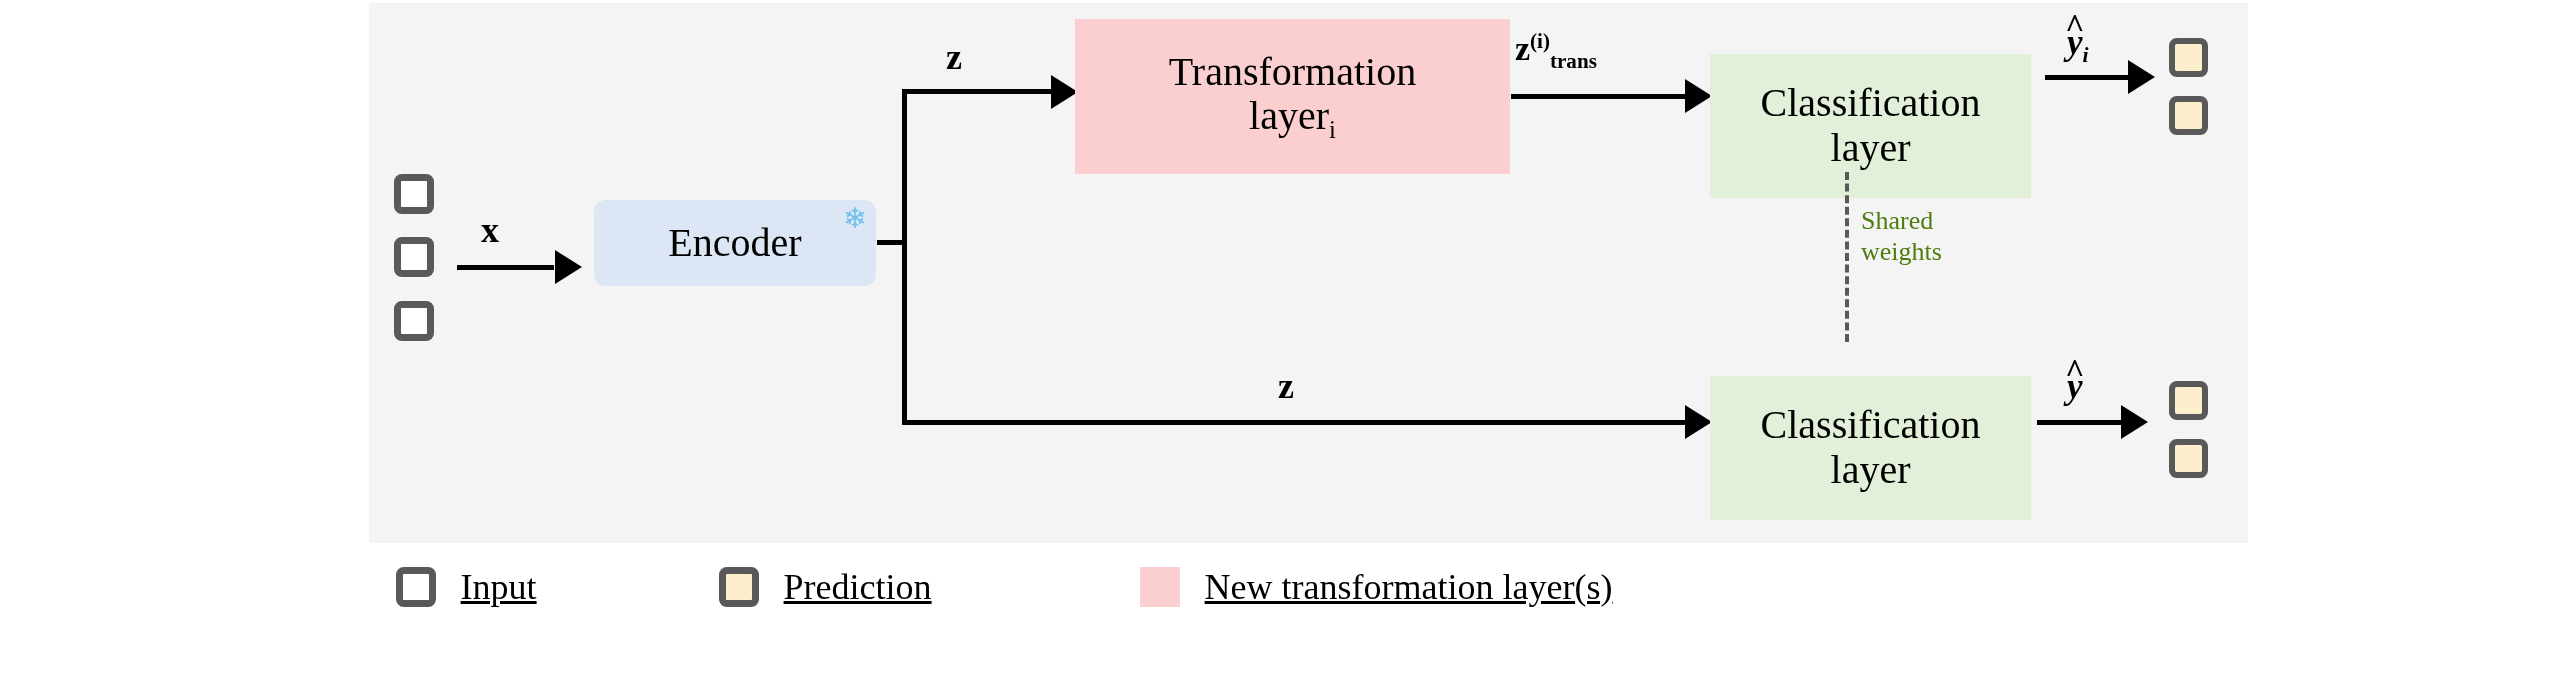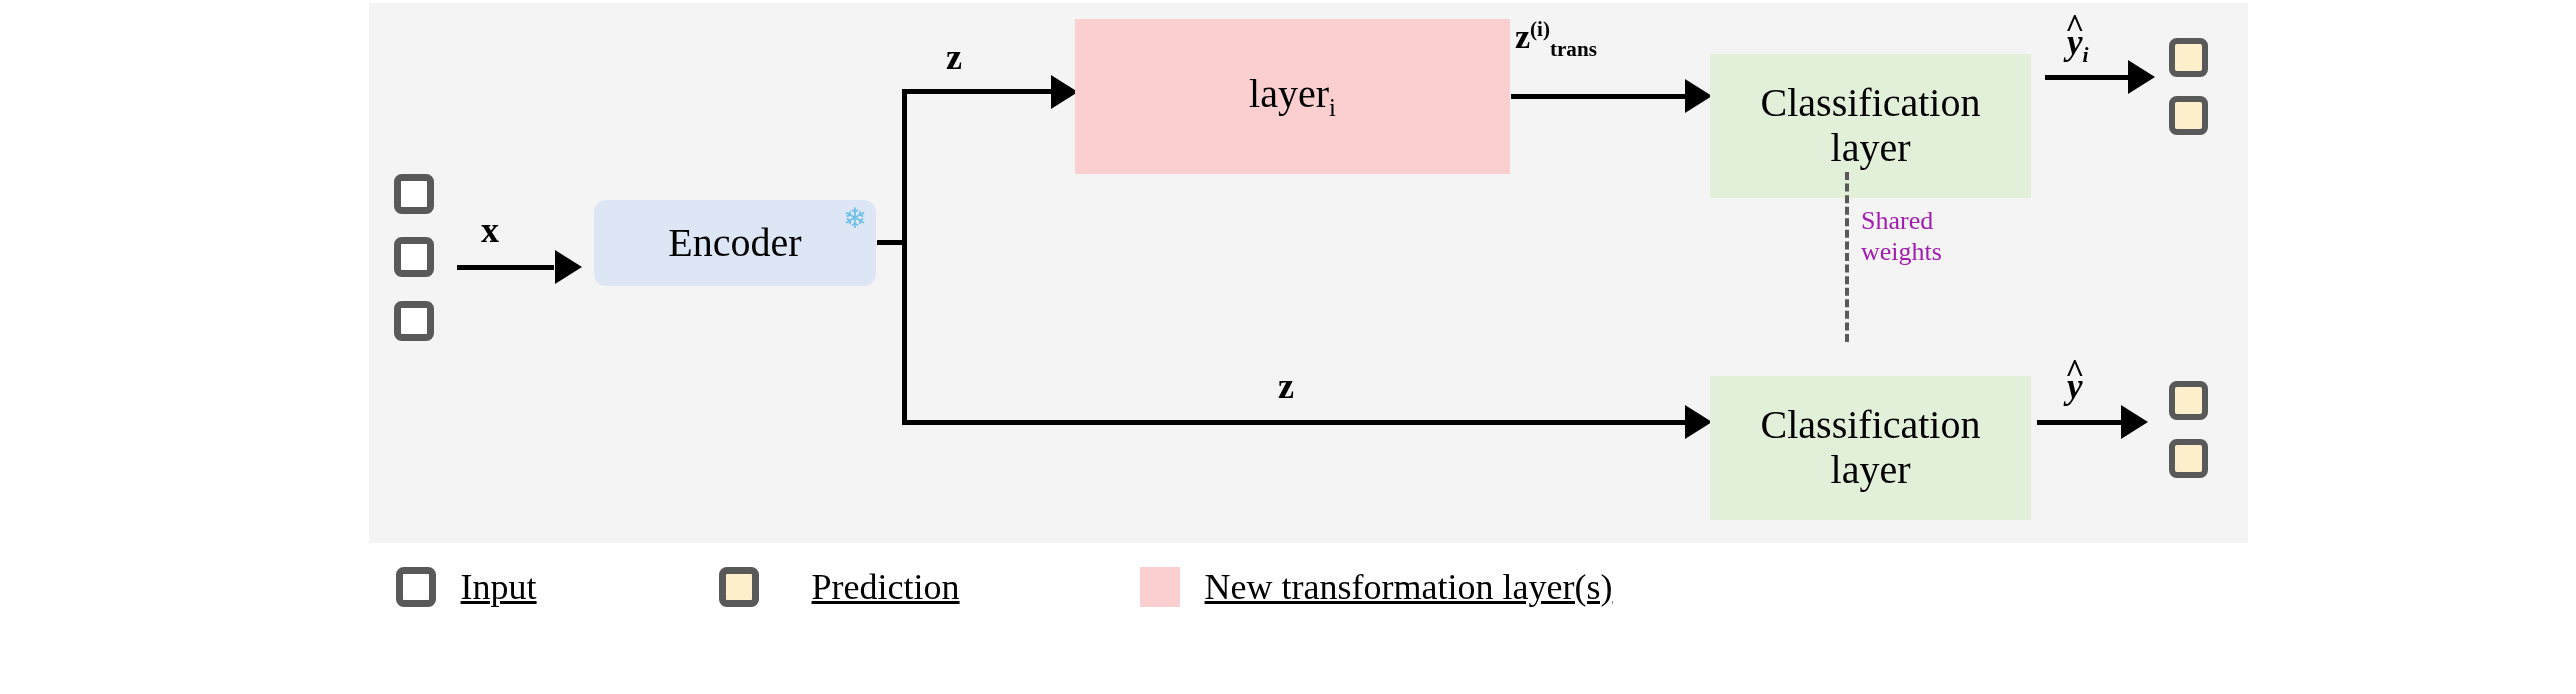--- a/index.html
+++ b/index.html
@@ -142,21 +142,21 @@
     left: 50%;
     transform: translateX(-52%);
     top: -0.46em;
     font-size: 0.95em;
     font-weight: bold;
   }
 
   .shared-label {
     position: absolute;
     font-size: 26px;
-    color: #a21caf;
+    color: #4d7c0f;
     line-height: 1.18;
     white-space: pre-line;
   }
 
   .box-sub {
     font-size: 0.62em;
     vertical-align: sub;
   }
 
   
@@ -225,28 +225,29 @@
 
   <div class="line-h" style="left:877px; top:240px; width:30px;"></div>
 
   <div class="line-v" style="left:902px; top:89px; width:4.5px; height:335px;"></div>
 
   <div class="line-h" style="left:902px; top:89px; width:150px;"></div>
   <div class="arrow-head" style="left:1051px; top:75px;"></div>
   <div class="edge-label" style="left:946px; top:39px; font-size:36px;">z</div>
 
   <div class="box box-transform" style="left:1075px; top:19.4px; width:435px; height:155px; flex-direction:column;">
+    <span>Transformation</span>
     <span>
       <span>layer</span><span class="box-sub">i</span>
     </span>
   </div>
 
   <div class="line-h" style="left:1511px; top:94px; width:176px;"></div>
   <div class="arrow-head" style="left:1685px; top:79px;"></div>
-  <div class="edge-label" style="left:1515px; top:19px; font-size:34px;">
+  <div class="edge-label" style="left:1515px; top:31px; font-size:34px;">
     <span>z</span><span class="sup">(i)</span><span class="sub">trans</span>
   </div>
 
   <div class="box box-classify" style="left:1710px; top:26px; width:321px; height:144px; flex-direction:column;">
     <span>Classification</span>
     <span>layer</span>
   </div>
 
   <div class="line-h" style="left:2045px; top:75px; width:86px;"></div>
   <div class="arrow-head" style="left:2128px; top:60px;"></div>
@@ -284,21 +285,21 @@
     <div class="chip chip-pred" style="left:0; top:58px;"></div>
   </div>
 
   <div class="legend">
 
     <div class="legend-item" style="left:27px; top:0;">
       <div class="legend-swatch sw-input"></div>
       <div class="legend-text">Input</div>
     </div>
 
-    <div class="legend-item" style="left:350px; top:0;gap:28px;">
+    <div class="legend-item" style="left:350px; top:0;">
       <div class="legend-swatch sw-pred"></div>
       <div class="legend-text">Prediction</div>
     </div>
 
     <div class="legend-item" style="left:771px; top:0;">
       <div class="legend-swatch sw-new"></div>
       <div class="legend-text">New transformation layer(s)</div>
     </div>
 
   </div>

